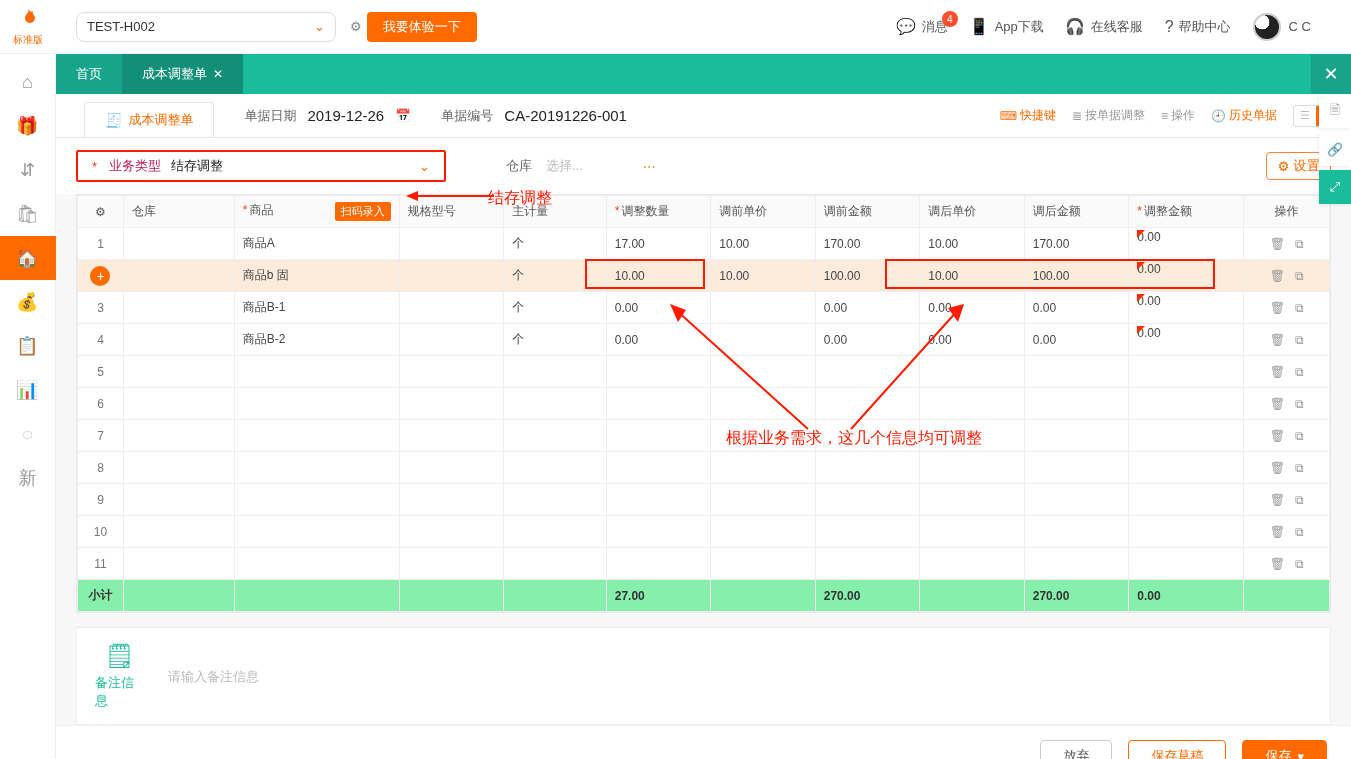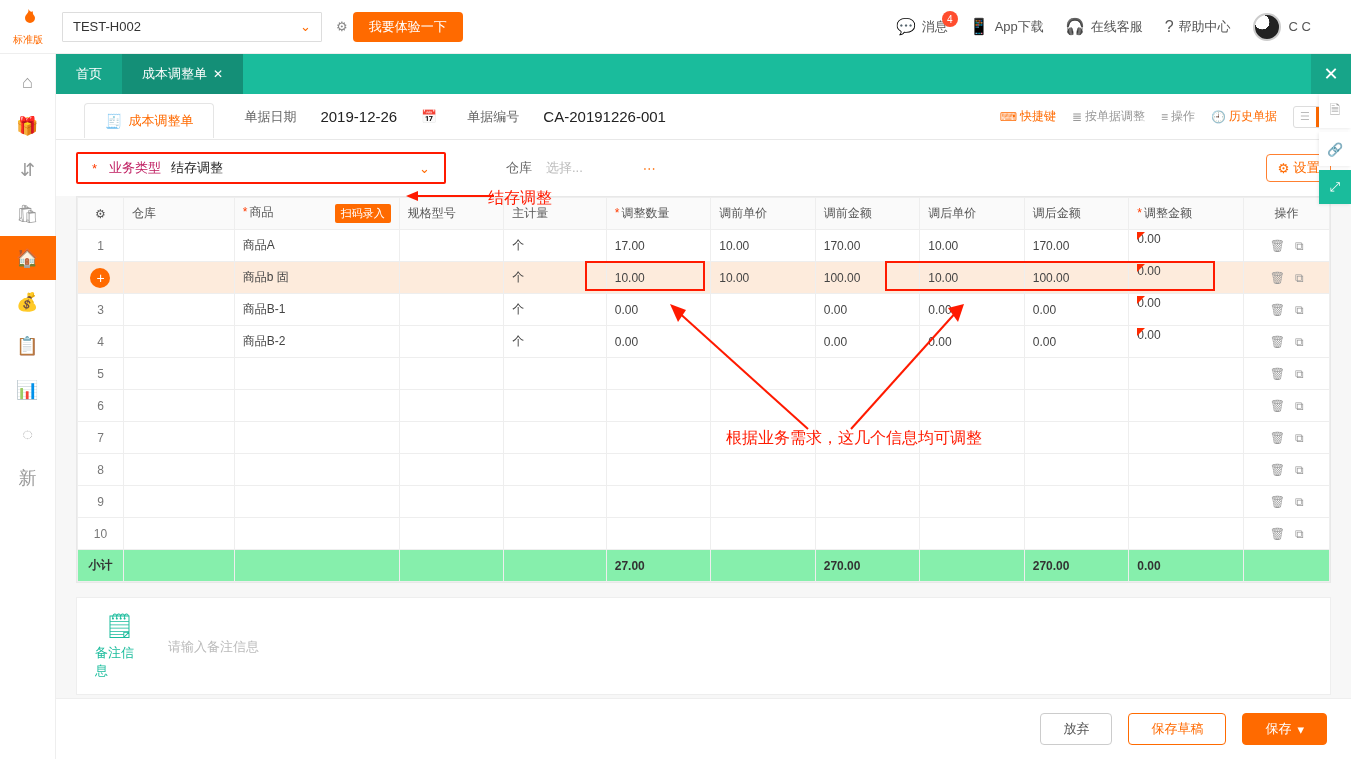--- a/index.html
+++ b/index.html
@@ -4,21 +4,21 @@
 <style>
 * { box-sizing: border-box; margin: 0; padding: 0; }
 body { font-family: "Microsoft YaHei", Arial, sans-serif; font-size: 13px; color: #333; background: #fff; overflow: hidden; }
 .app { display: grid; grid-template-columns: 56px 1fr; grid-template-rows: 54px 40px 1fr; height: 759px; width: 1351px; position: relative; }
 
 
 .header { grid-column: 1 / 3; grid-row: 1; display: flex; align-items: center; padding: 0 18px 0 0; border-bottom: 1px solid #eee; }
 .logo-box { width: 56px; display: flex; flex-direction: column; align-items: center; justify-content: center; }
 .logo-icon { width: 24px; height: 24px; display:block;}
 .logo-text { font-size: 10px; color: #ff6a00; margin-top: 2px; }
-.company-select { margin-left: 6px; width: 260px; height: 30px; border: 1px solid #ddd; border-radius: 1px; display: flex; align-items: center; justify-content: space-between; padding: 0 10px; font-size: 13px; gap: 8px; }
+.company-select { margin-left: 20px; width: 260px; height: 30px; border: 1px solid #ddd; border-radius: 8px; display: flex; align-items: center; justify-content: space-between; padding: 0 10px; font-size: 13px; gap: 8px; }
 .company-select .chev { color: #ff6a00; }
 .gear-btn { margin-left: 14px; color: #888; cursor: pointer; }
 .trial-btn { margin-left: 5px; background: #ff6a00; color: #fff; border: none; border-radius: 4px; height: 30px; padding: 0 16px; font-size: 13px; cursor: pointer; }
 .header-spacer { flex: 1; }
 .hdr-item { display: flex; align-items: center; margin-right: 22px; color: #555; font-size: 13px; cursor: pointer; position: relative; }
 .hdr-item .ico { margin-right: 5px; font-size: 16px; }
 .badge-red { position: absolute; top: -6px; right: -10px; background: #ff4d2e; color: #fff; border-radius: 50%; width: 16px; height: 16px; font-size: 10px; display: flex; align-items: center; justify-content: center; }
 .user-avatar { width: 28px; height: 28px; border-radius: 50%; background: radial-gradient(circle at 30% 30%, #fff 30%, #222 31%); margin-right: 8px; border: 2px solid #ccc; }
 
 
@@ -34,21 +34,21 @@
 .tab .x { margin-left: 6px; font-size: 12px; }
 .tabs-close { position: absolute; right: 0; top: 0; width: 40px; height: 40px; background: #17a589; color: #fff; display: flex; align-items: center; justify-content: center; font-size: 18px; cursor: pointer; }
 
 
 .main { grid-column: 2; grid-row: 3; background: #f7f7f7; padding: 0; display: flex; flex-direction: column; overflow: hidden; position: relative; }
 
 
 .doc-hdr { background: #fff; margin: 0; border-bottom: 1px solid #e8e8e8; display: flex; align-items: center; height: 46px; padding: 0 12px 0 0; }
 .doc-tab { border: 1px solid #e5e5e5; border-bottom: none; border-radius: 4px 4px 0 0; padding: 8px 20px; margin-left: 28px; margin-top: 8px; color: #ff6a00; display: flex; align-items: center; gap: 6px; background: #fff; }
 .doc-tab .ico { font-size: 14px; }
-.meta-field { margin-left: 30px; color: #666; display: flex; align-items: center; gap: 24px; }
+.meta-field { margin-left: 30px; color: #666; display: flex; align-items: center; gap: 11px; }
 .meta-field .val { color: #222; font-size: 15px; }
 .cal-ico { color: #ff6a00; }
 .doc-actions { margin-left: auto; display: flex; gap: 16px; align-items: center; font-size: 12px; }
 .doc-actions .act { color: #999; display: flex; align-items: center; gap: 3px; cursor: pointer; }
 .doc-actions .act.ora { color: #ff6a00; }
 .vm-toggle { border: 1px solid #ddd; border-radius: 3px; height: 22px; display: flex; overflow: hidden; }
 .vm-toggle div { width: 22px; display: flex; align-items: center; justify-content: center; color: #bbb; font-size: 11px; }
 .vm-toggle div.on { background: #ff6a00; color: #fff; }
 
 
@@ -451,20 +451,39 @@
               <td></td>
               <td></td>
               <td></td>
               <td class="col-op">
                 <div class="op-icons">
                   <span>🗑</span>
                   <span>⧉</span>
                 </div>
               </td>
             </tr>
+            <tr>
+              <td class="col-idx"><span class="row-idx-normal">11</span></td>
+              <td></td>
+              <td></td>
+              <td></td>
+              <td></td>
+              <td></td>
+              <td></td>
+              <td></td>
+              <td></td>
+              <td></td>
+              <td></td>
+              <td class="col-op">
+                <div class="op-icons">
+                  <span>🗑</span>
+                  <span>⧉</span>
+                </div>
+              </td>
+            </tr>
           </tbody>
         <tfoot>
           <tr class="subtotal">
             <td class="col-idx">小计</td>
               <td></td>
               <td></td>
               <td></td>
               <td></td>
             <td>27.00</td>
               <td></td>

